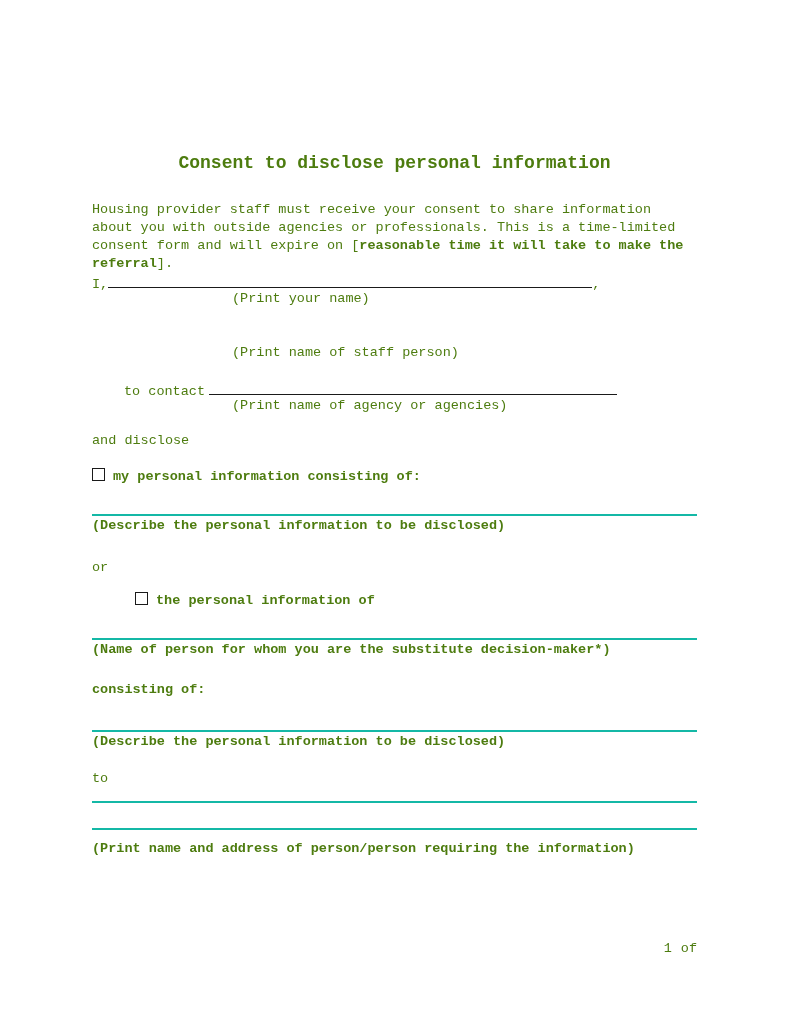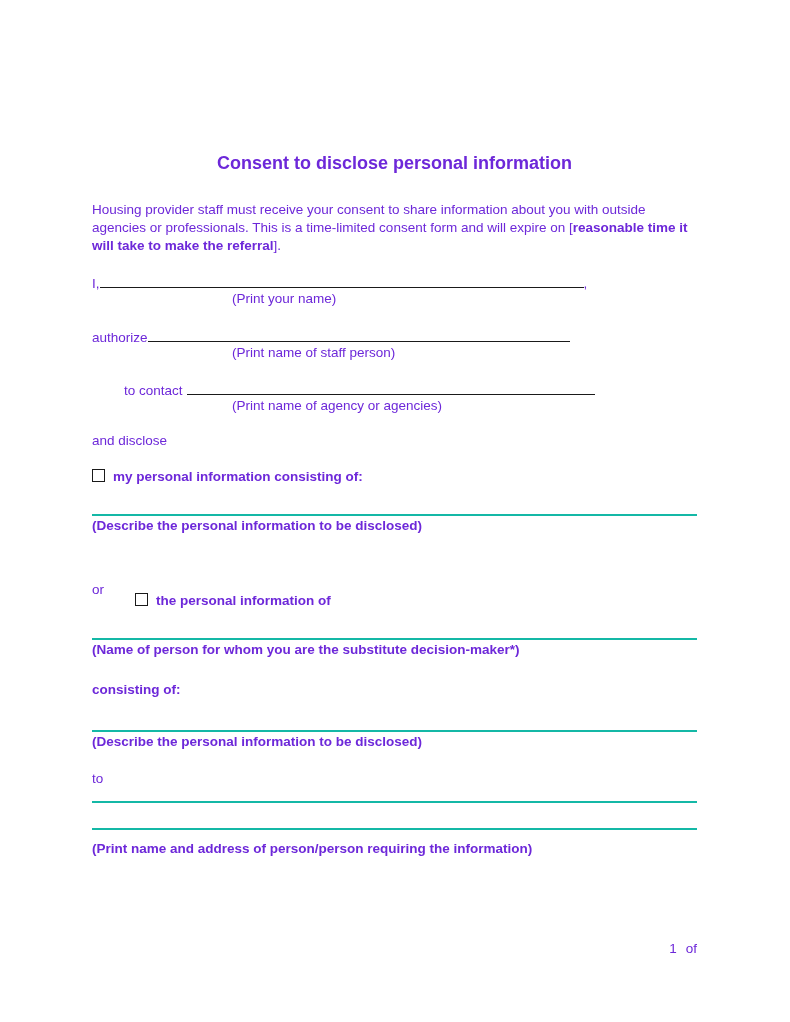--- a/index.html
+++ b/index.html
@@ -1,22 +1,22 @@
 <!DOCTYPE html>
 <html><head>
 <meta charset="utf-8">
 <style>
   html,body{margin:0;padding:0;}
   body{background:#ffffff;}
   .page{
     position:relative;
     width:790px;height:1022px;
     background:#ffffff;
-    font-family:Liberation Sans, sans-serif;
-    font-size:13.5px;line-height:18px;color:#6d28d9;
+    font-family:Liberation Mono, monospace;
+    font-size:13.5px;line-height:18px;color:#4d7c0f;
     overflow:hidden;
   }
   .abs{position:absolute;left:92px;width:605px;}
   .b{font-weight:bold;}
   .title{font-size:18px;line-height:22px;font-weight:bold;text-align:center;}
   .ul{
     display:inline-block;height:15px;
     border-bottom:1.5px solid #1a1a1a;
   }
   .u1{width:484px;}
@@ -42,41 +42,38 @@
 
   <div class="abs" style="top:201px;">
     <span>Housing provider staff must receive your consent to share information about you with outside agencies or professionals. This is a time-limited consent form and will expire on [</span><span class="b">reasonable time it will take to make the referral</span><span>].</span>
   </div>
 
   <div class="abs" style="top:272px;">
     <span>I,</span><span class="ul u1"></span><span>,</span>
   </div>
   <div class="abs caption" style="top:290px;">(Print your name)</div>
 
-  <div class="abs" style="top:326px;">
-    <span>authorize</span><span class="ul u2"></span><span></span>
-  </div>
   <div class="abs caption" style="top:344px;">(Print name of staff person)</div>
 
   <div class="abs" style="top:379px;margin-left:32px;">
     <span>to contact</span><span class="ul u3"></span><span></span>
   </div>
   <div class="abs caption" style="top:397px;">(Print name of agency or agencies)</div>
 
   <div class="abs" style="top:432px;">and disclose</div>
 
   <div class="abs b" style="top:468px;">
     <span class="checkbox"></span><span>my personal information consisting of:</span>
   </div>
 
   <div class="abs rule" style="top:514px;">
     <p class="cap b">(Describe the personal information to be disclosed)</p>
   </div>
 
-  <div class="abs" style="top:581px;">or</div>
+  <div class="abs" style="top:559px;">or</div>
 
   <div class="abs b" style="top:592px;padding-left:43px;">
     <span class="checkbox"></span><span>the personal information of</span>
   </div>
 
   <div class="abs rule" style="top:605px;margin-top:33px;">
     <p class="cap b">(Name of person for whom you are the substitute decision-maker*)</p>
   </div>
 
   <div class="abs b" style="top:681px;">consisting of:</div>

